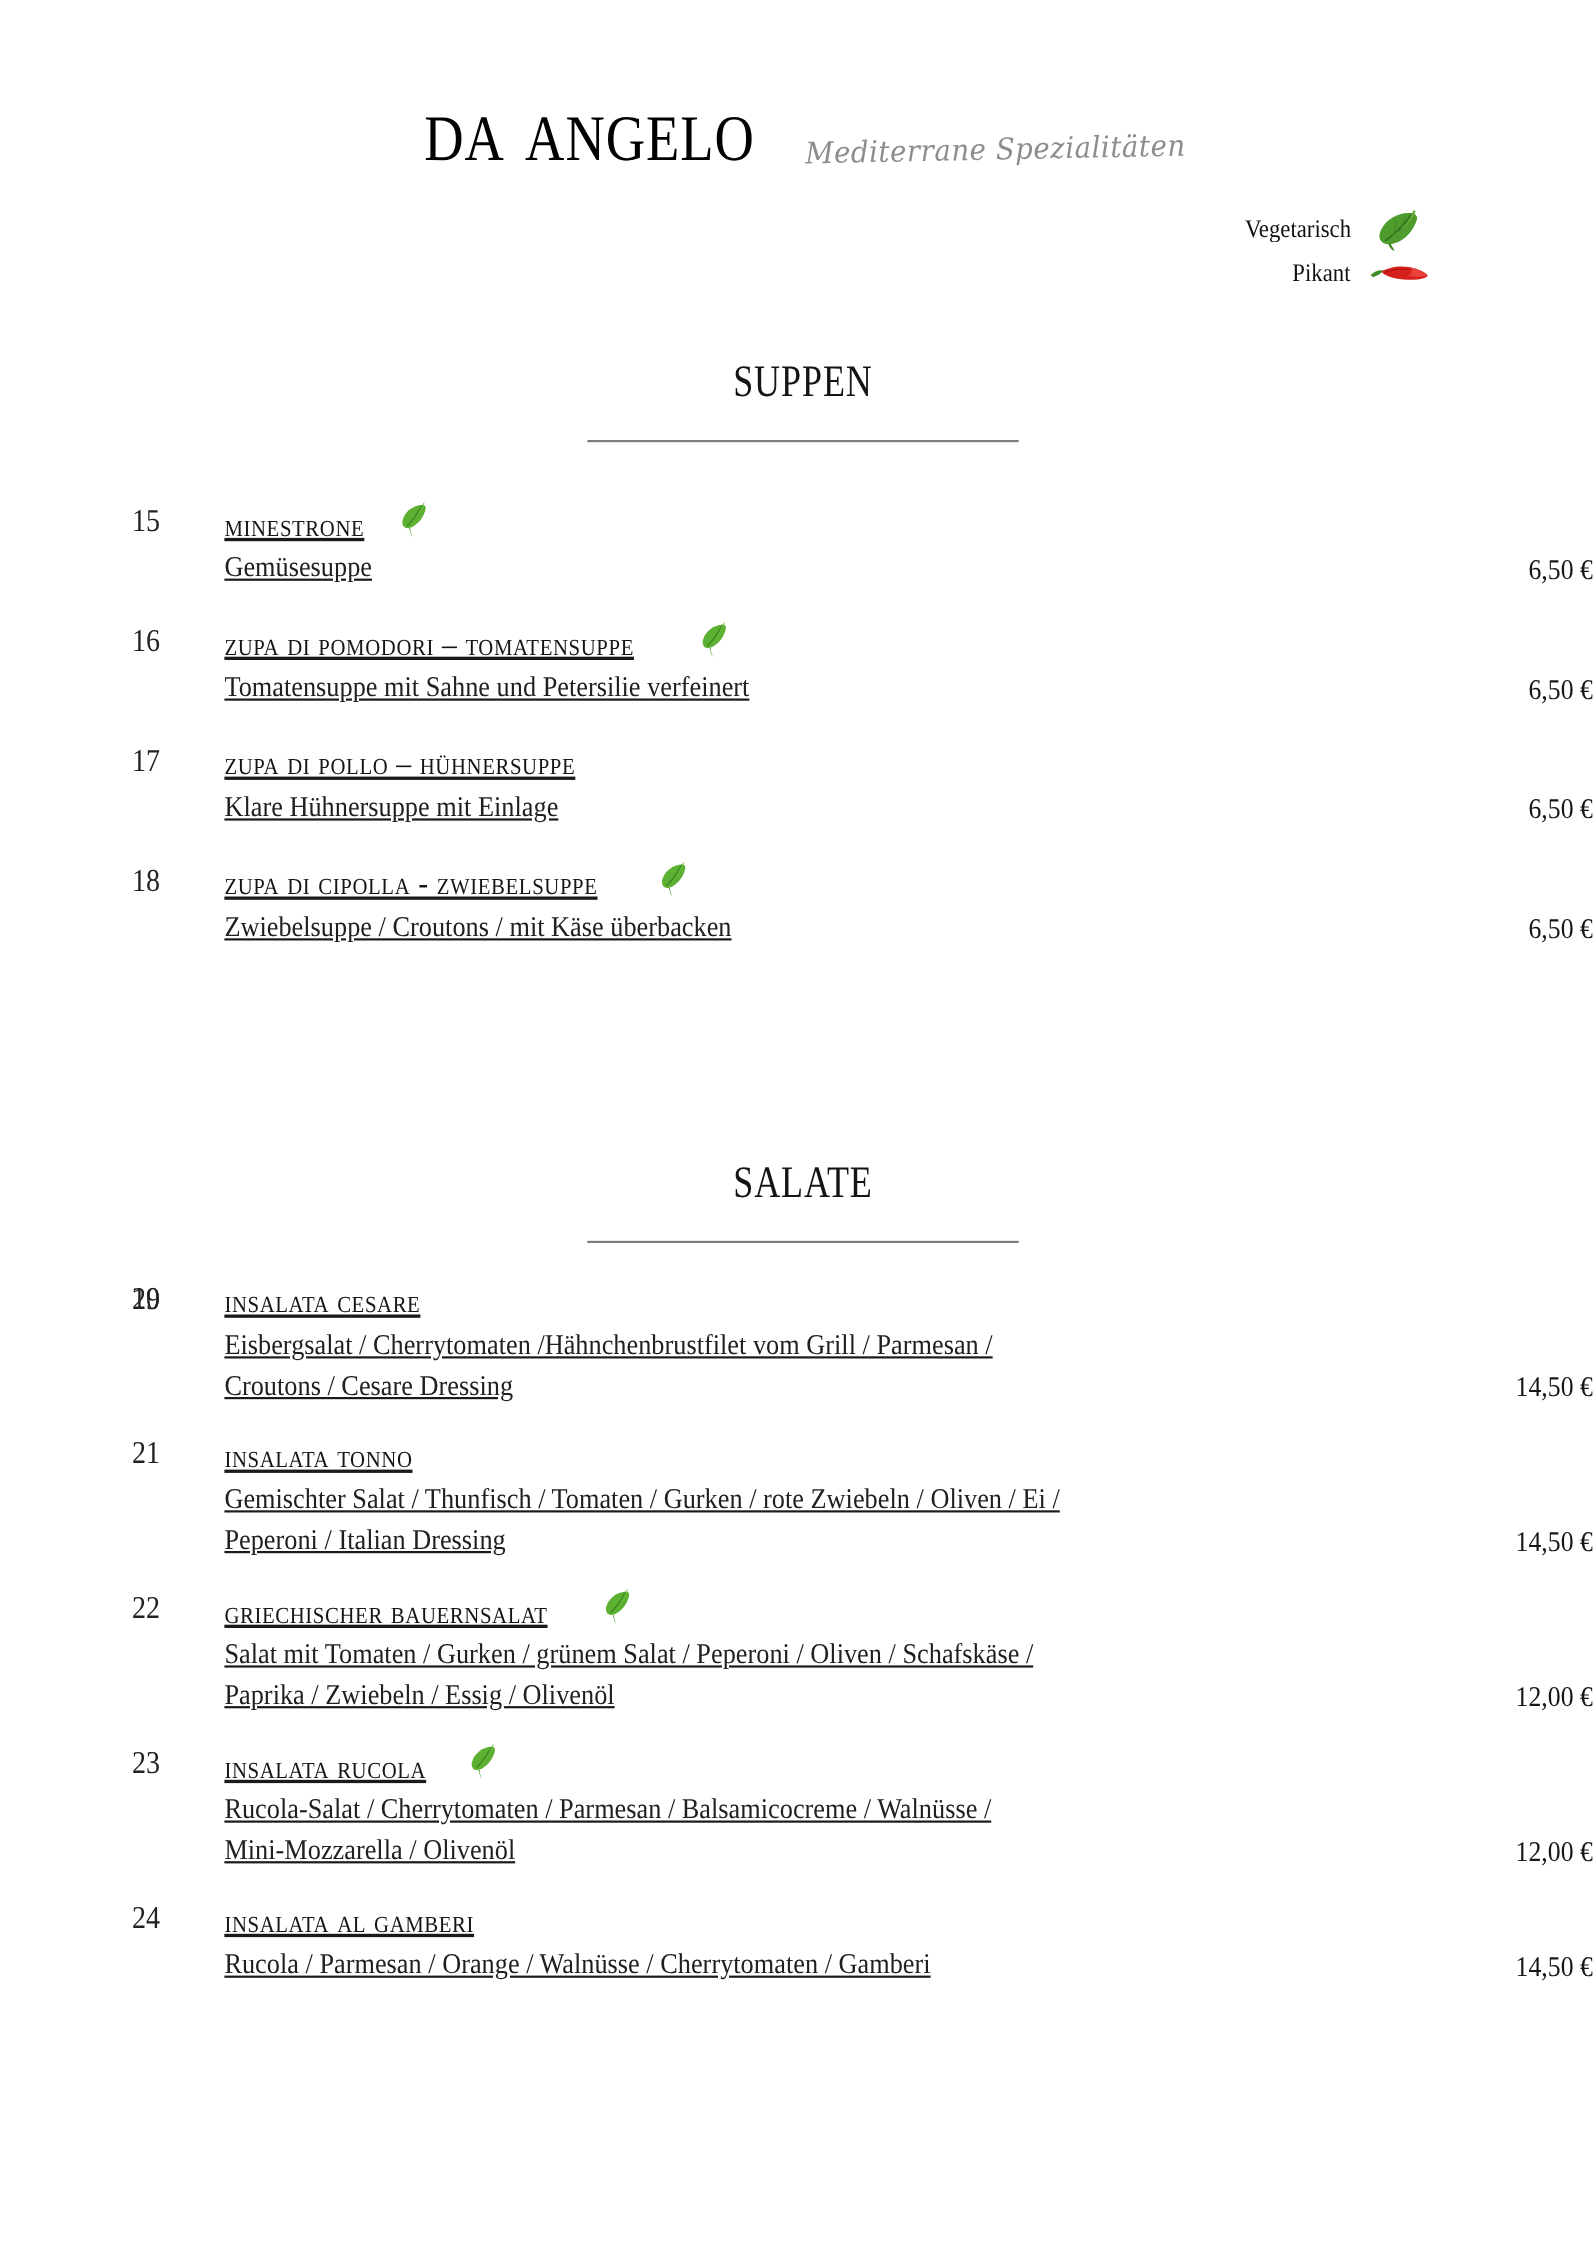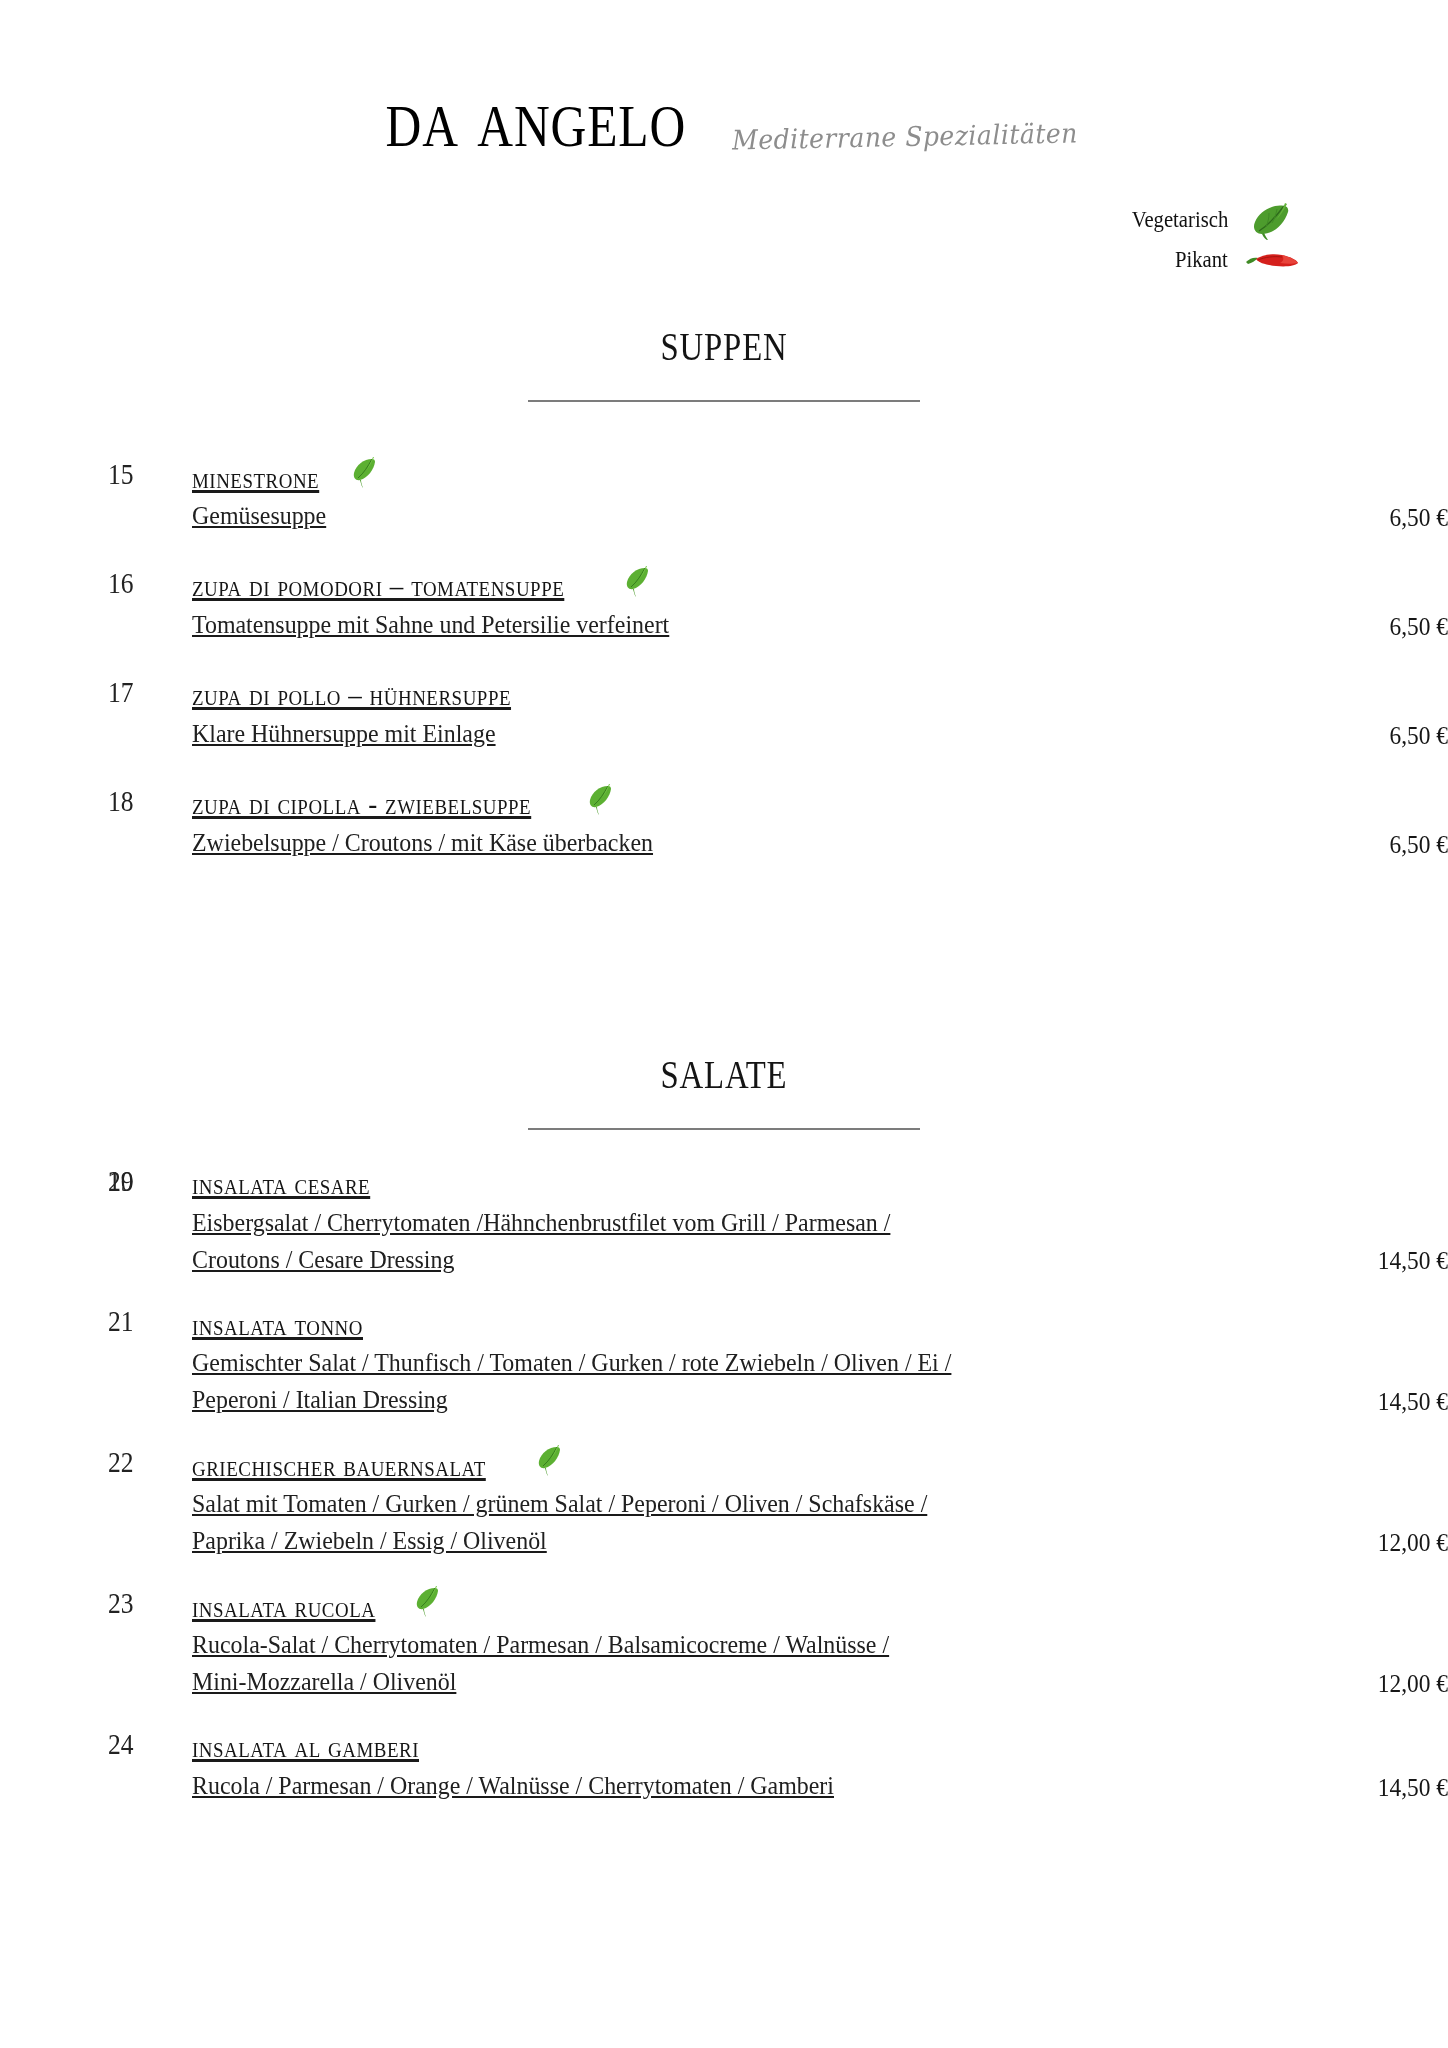--- a/index.html
+++ b/index.html
@@ -52,21 +52,21 @@
     transform: scaleX(0.93) rotate(-1.1deg);
     transform-origin: center center;
     display: inline-block;
     white-space: nowrap;
   }
 
   
   #legend {
     position: absolute;
     right: 148px;
-    top: 200px;
+    top: 188px;
   }
   .legend-row {
     display: flex;
     align-items: center;
     justify-content: flex-end;
     height: 40px;
     white-space: nowrap;
   }
   .legend-label {
     font-family: "Liberation Serif", "DejaVu Serif", serif;
@@ -78,21 +78,21 @@
   .legend-mark {
     width: 62px;
     height: 40px;
     margin-left: 10px;
     display: inline-block;
     position: relative;
   }
   .legend-mark svg { display: block; }
 
   
-  .section { position: relative; }
+  .section { position: relative; padding-left: 12px; }
   .section-heading {
     text-align: center;
     font-family: "Liberation Serif", "DejaVu Serif", serif;
     font-size: 58px;
     font-variant: small-caps;
     text-transform: lowercase;
     letter-spacing: 1px;
     color: #141414;
     transform: scaleX(0.80);
     transform-origin: center center;

